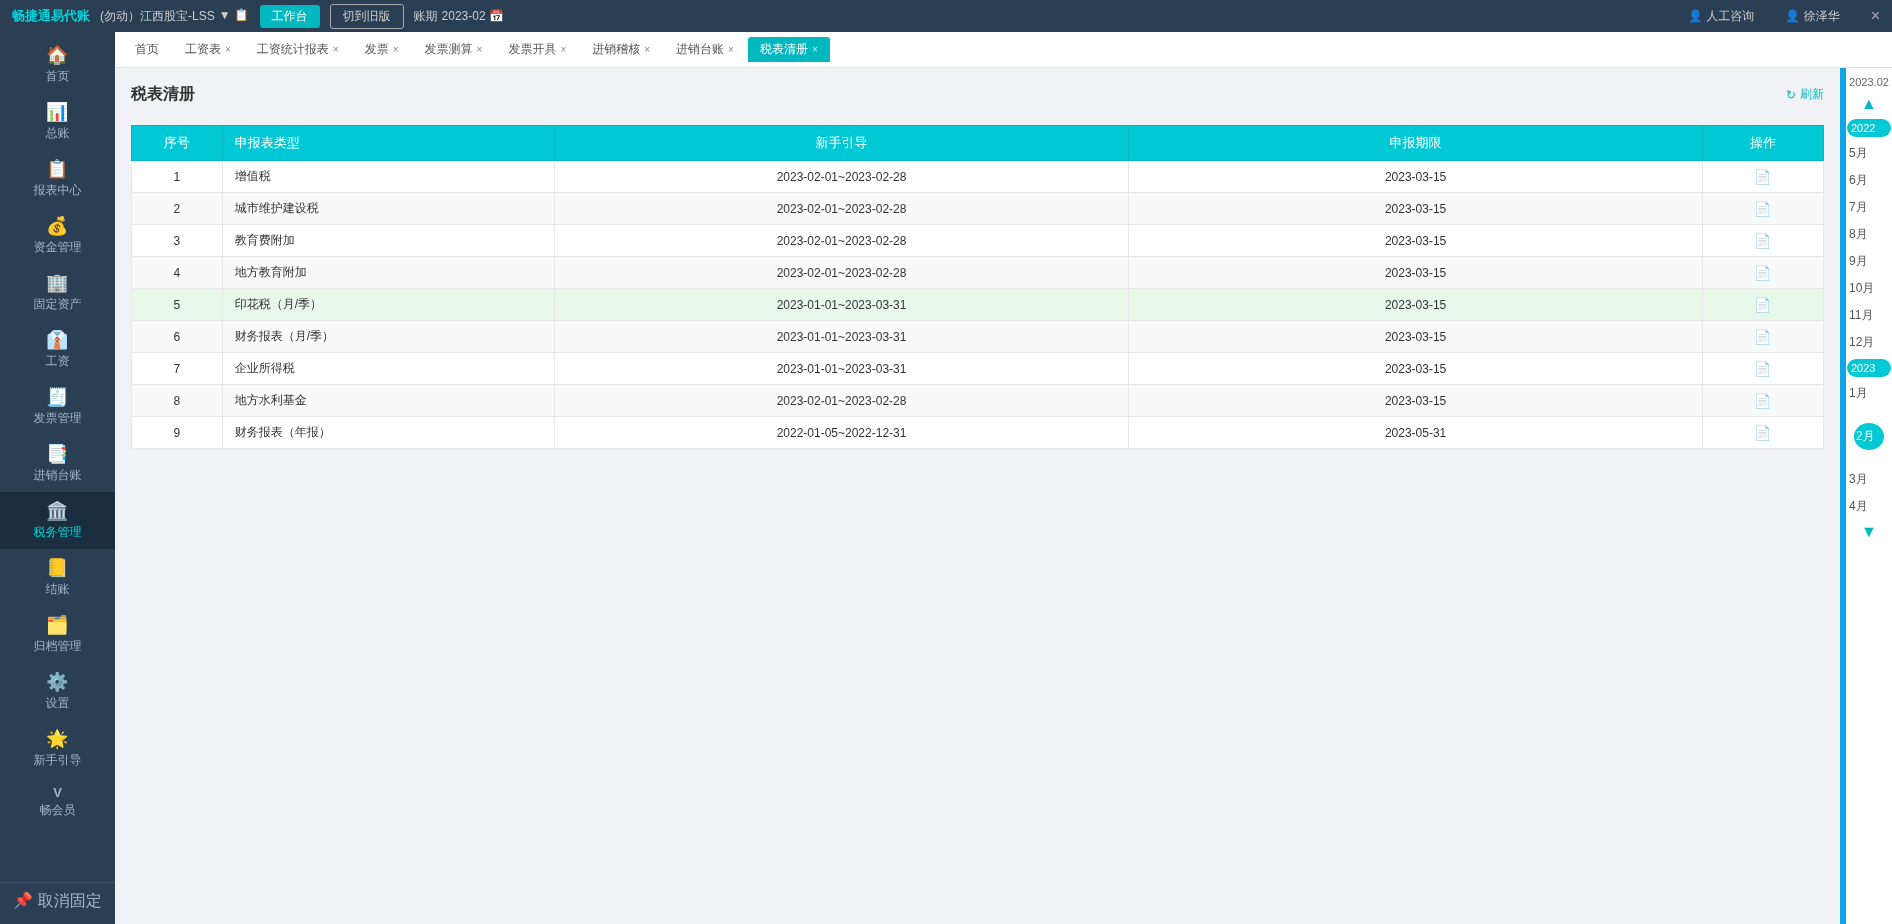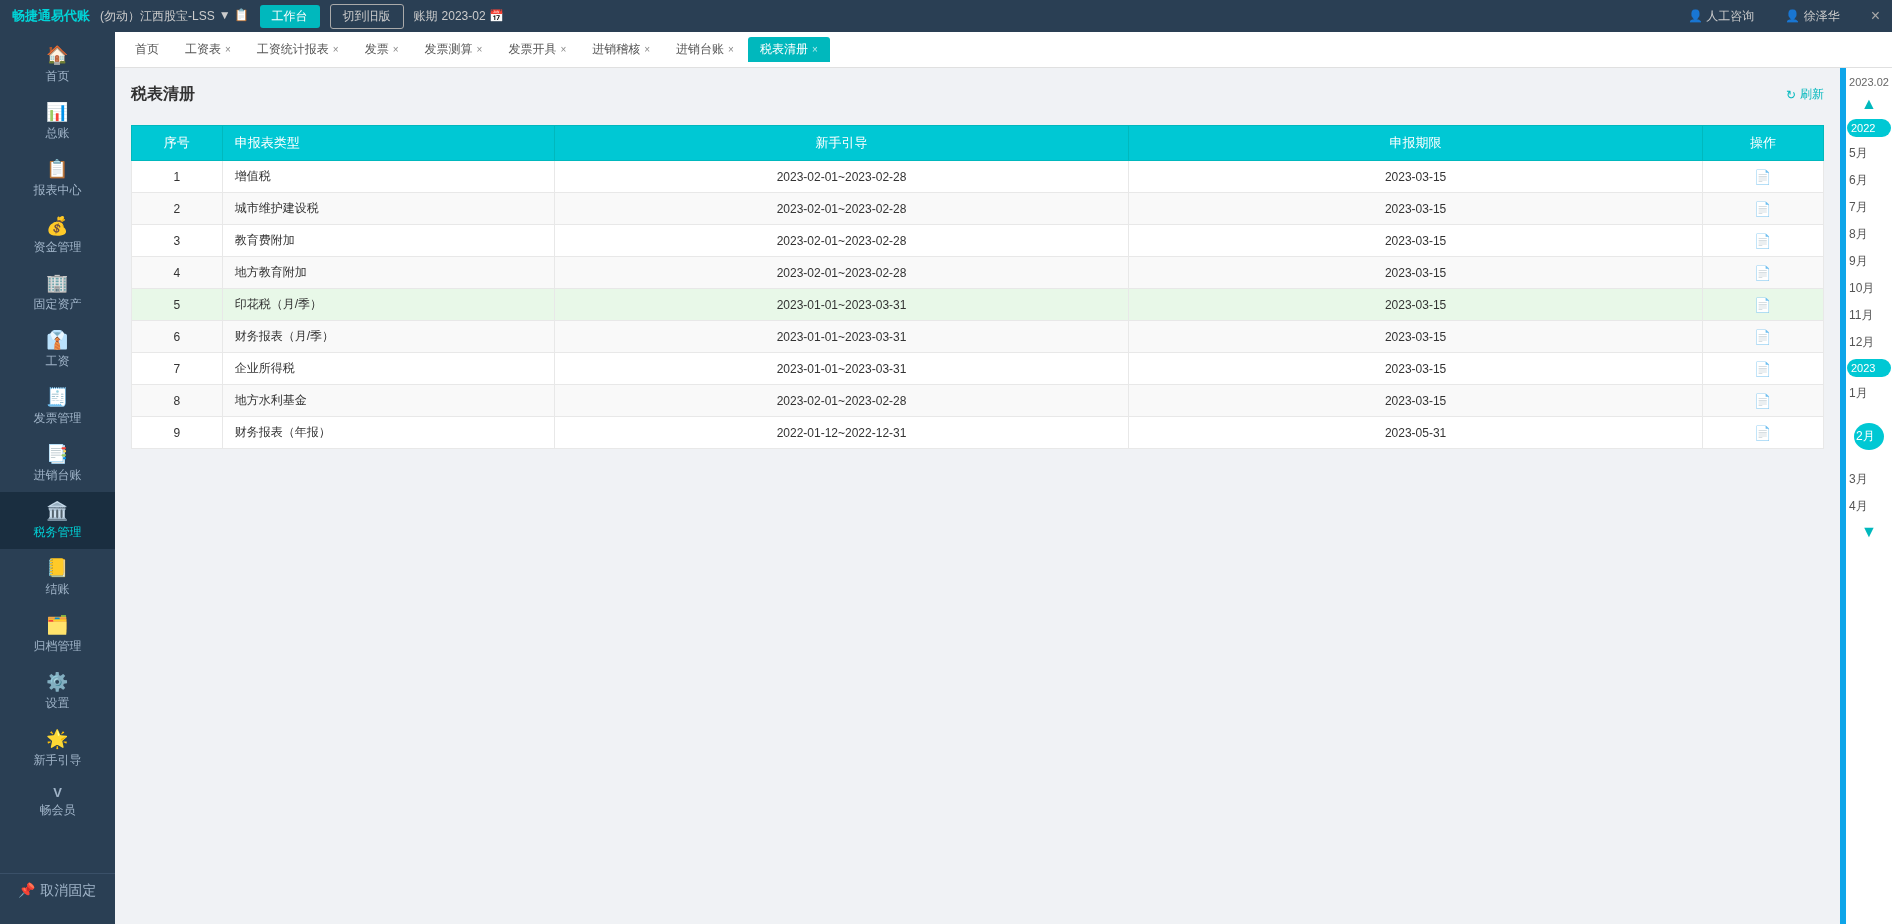--- a/index.html
+++ b/index.html
@@ -55,26 +55,26 @@
       padding: 8px 4px;
       color: #a0b4c8;
       cursor: pointer;
       font-size: 12px;
       gap: 2px;
     }
     .sidebar-item.active { background: #1a2e40; color: #00d4d8; }
     .sidebar-item .icon { font-size: 18px; }
     .sidebar-bottom {
       position: absolute;
-      bottom: 16px;
+      bottom: 4px;
       width: 100%;
       padding: 8px 0;
       text-align: center;
       color: #a0b4c8;
-      font-size: 14px;
+      font-size: 16px;
       border-top: 1px solid #3a5068;
       cursor: pointer;
     }
 
     
     .content-area { flex: 1; display: flex; flex-direction: column; overflow: hidden; background: #f0f2f5; }
 
     
     .tab-bar {
       height: 36px;
@@ -399,21 +399,21 @@
                 <tr>
       <td>8</td>
       <td class="col-type" style="text-align:left">地方水利基金</td>
       <td>2023-02-01~2023-02-28</td>
       <td>2023-03-15</td>
       <td><span class="row-action">📄</span></td>
     </tr>
                 <tr>
       <td>9</td>
       <td class="col-type" style="text-align:left">财务报表（年报）</td>
-      <td>2022-01-12~2022-12-31</td>
+      <td>2022-01-05~2022-12-31</td>
       <td>2023-05-31</td>
       <td><span class="row-action">📄</span></td>
     </tr>
               </tbody>
           </table>
         </div>
       </div>
 
       <div class="side-panel">
         <div class="side-panel-header">2023.02</div>

